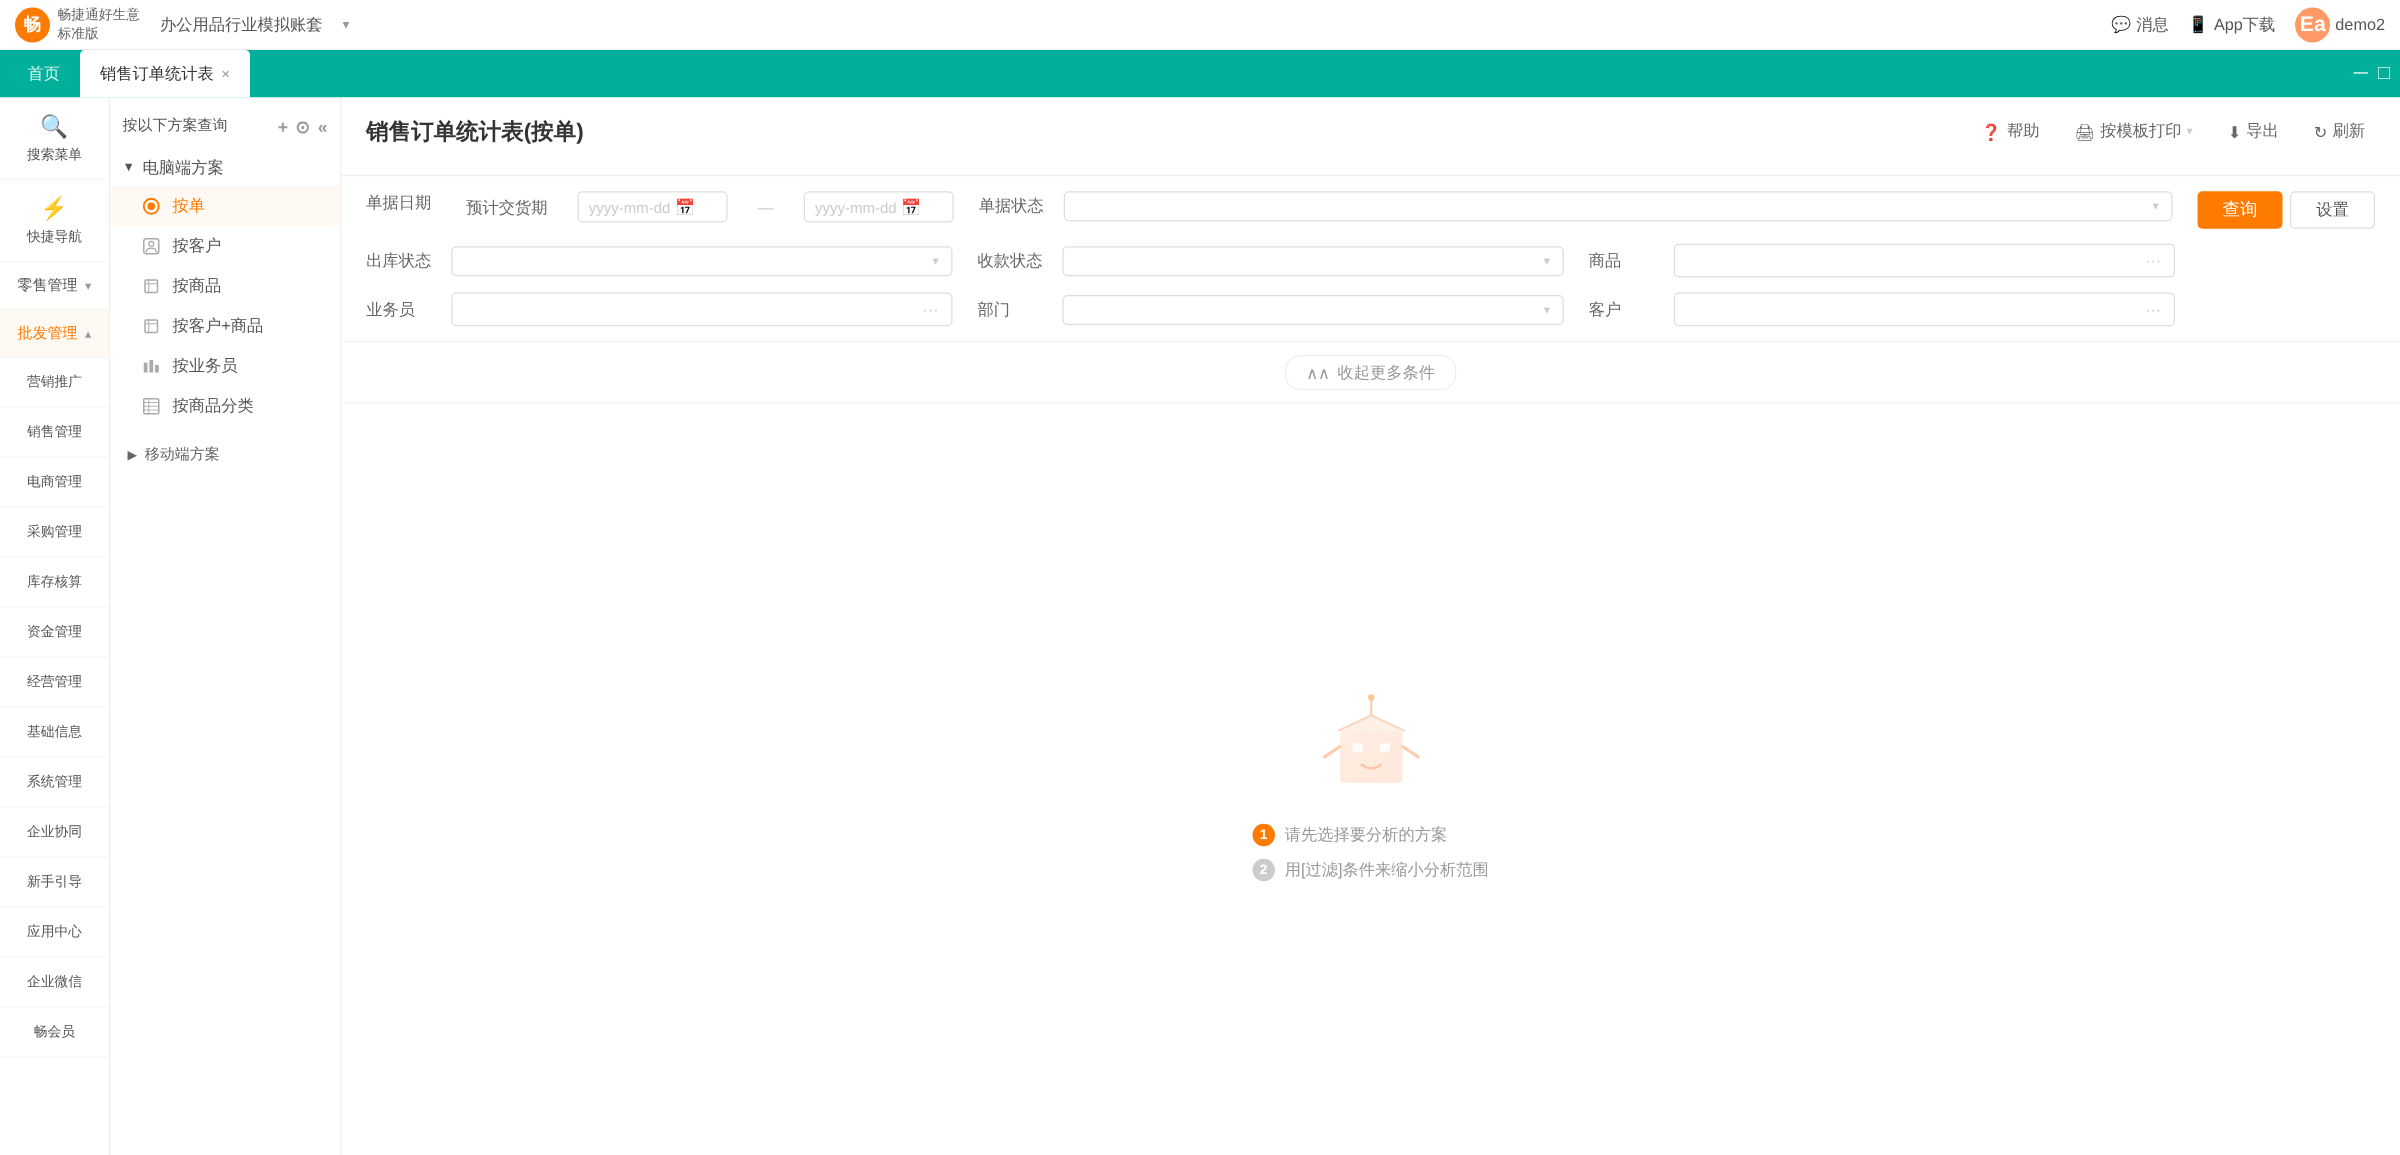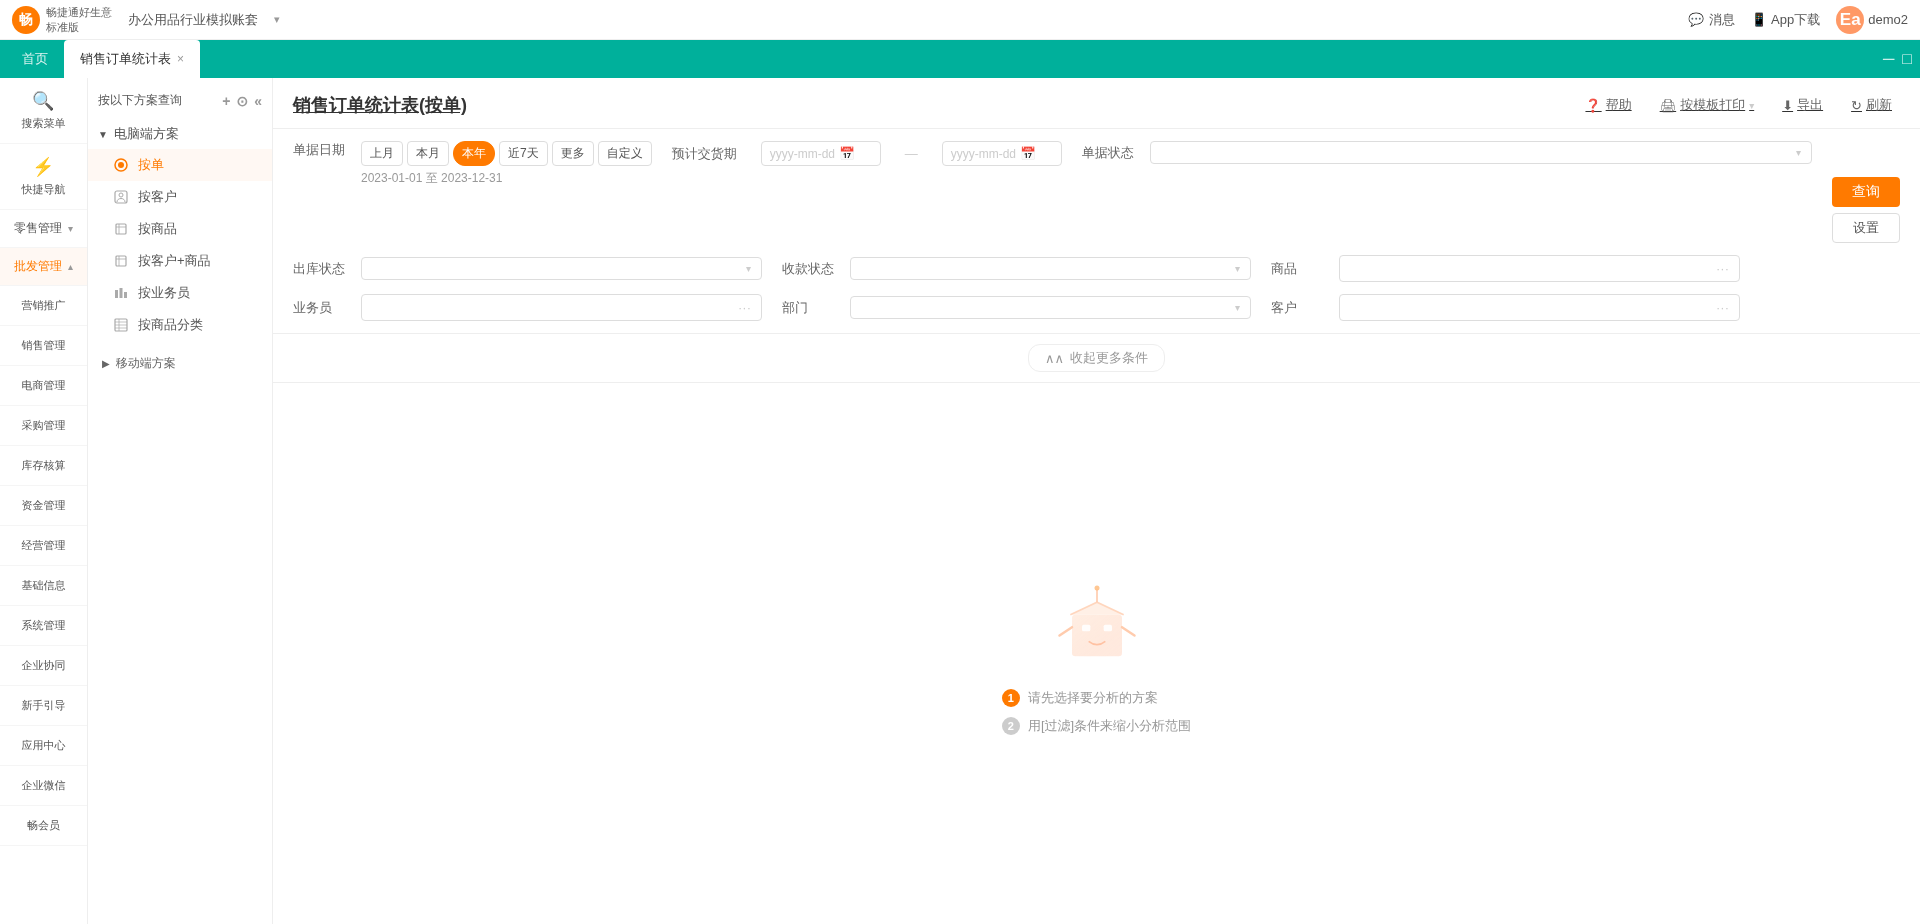--- a/index.html
+++ b/index.html
@@ -134,26 +134,25 @@
       flex: 1;
       display: flex;
       flex-direction: column;
       overflow: hidden;
       background: #f5f5f5;
     }
 
     
     .page-header {
       background: #fff;
-      padding: 14px 20px 10px;
+      padding: 14px 20px 22px;
       display: flex;
       align-items: center;
       justify-content: space-between;
       border-bottom: 1px solid #eee;
-      text-decoration: underline;
     }
     .page-title { font-size: 18px; font-weight: bold; color: #333; }
     .page-header-actions { display: flex; align-items: center; gap: 12px; }
     .header-action-btn {
       display: flex;
       align-items: center;
       gap: 4px;
       color: #666;
       font-size: 13px;
       cursor: pointer;
@@ -195,24 +194,23 @@
       display: flex;
       align-items: center;
       gap: 4px;
       cursor: pointer;
     }
     .date-input .cal-icon { color: #ccc; font-size: 13px; }
 
     
     .action-group {
       display: flex;
-      flex-direction: column;
+      flex-direction: row;
       gap: 6px;
       margin-left: auto;
-      margin-top: 36px;
     }
     .btn-query {
       background: #ff7a00;
       color: #fff;
       border: none;
       border-radius: 4px;
       padding: 6px 20px;
       font-size: 14px;
       cursor: pointer;
       white-space: nowrap;
@@ -526,31 +524,20 @@
         </div>
       </div>
     </div>
 
     <div class="filter-area">
 
       <div style="display:flex; align-items:flex-start; gap:20px; margin-bottom:12px;">
 
         <div style="display:flex; align-items:flex-start; gap:8px; flex-shrink:0;">
           <span class="filter-label">单据日期</span>
-          <div style="display:flex; flex-direction:column; gap:4px;">
-            <div class="chip-row">
-              <button class="date-btn">上月</button>
-              <button class="date-btn">本月</button>
-              <button class="date-btn active">本年</button>
-              <button class="date-btn">近7天</button>
-              <button class="date-btn">更多</button>
-              <button class="date-btn">自定义</button>
-            </div>
-            <span class="date-range-text">2023-01-01 至 2023-12-31</span>
-          </div>
         </div>
 
         <div style="display:flex; align-items:center; gap:24px; flex-shrink:0;">
           <span class="filter-label">预计交货期</span>
           <div class="date-input">
             <span style="color:#ccc;font-size:12px;">yyyy-mm-dd</span>
             <span class="cal-icon">📅</span>
           </div>
           <span class="filter-separator">—</span>
           <div class="date-input">

